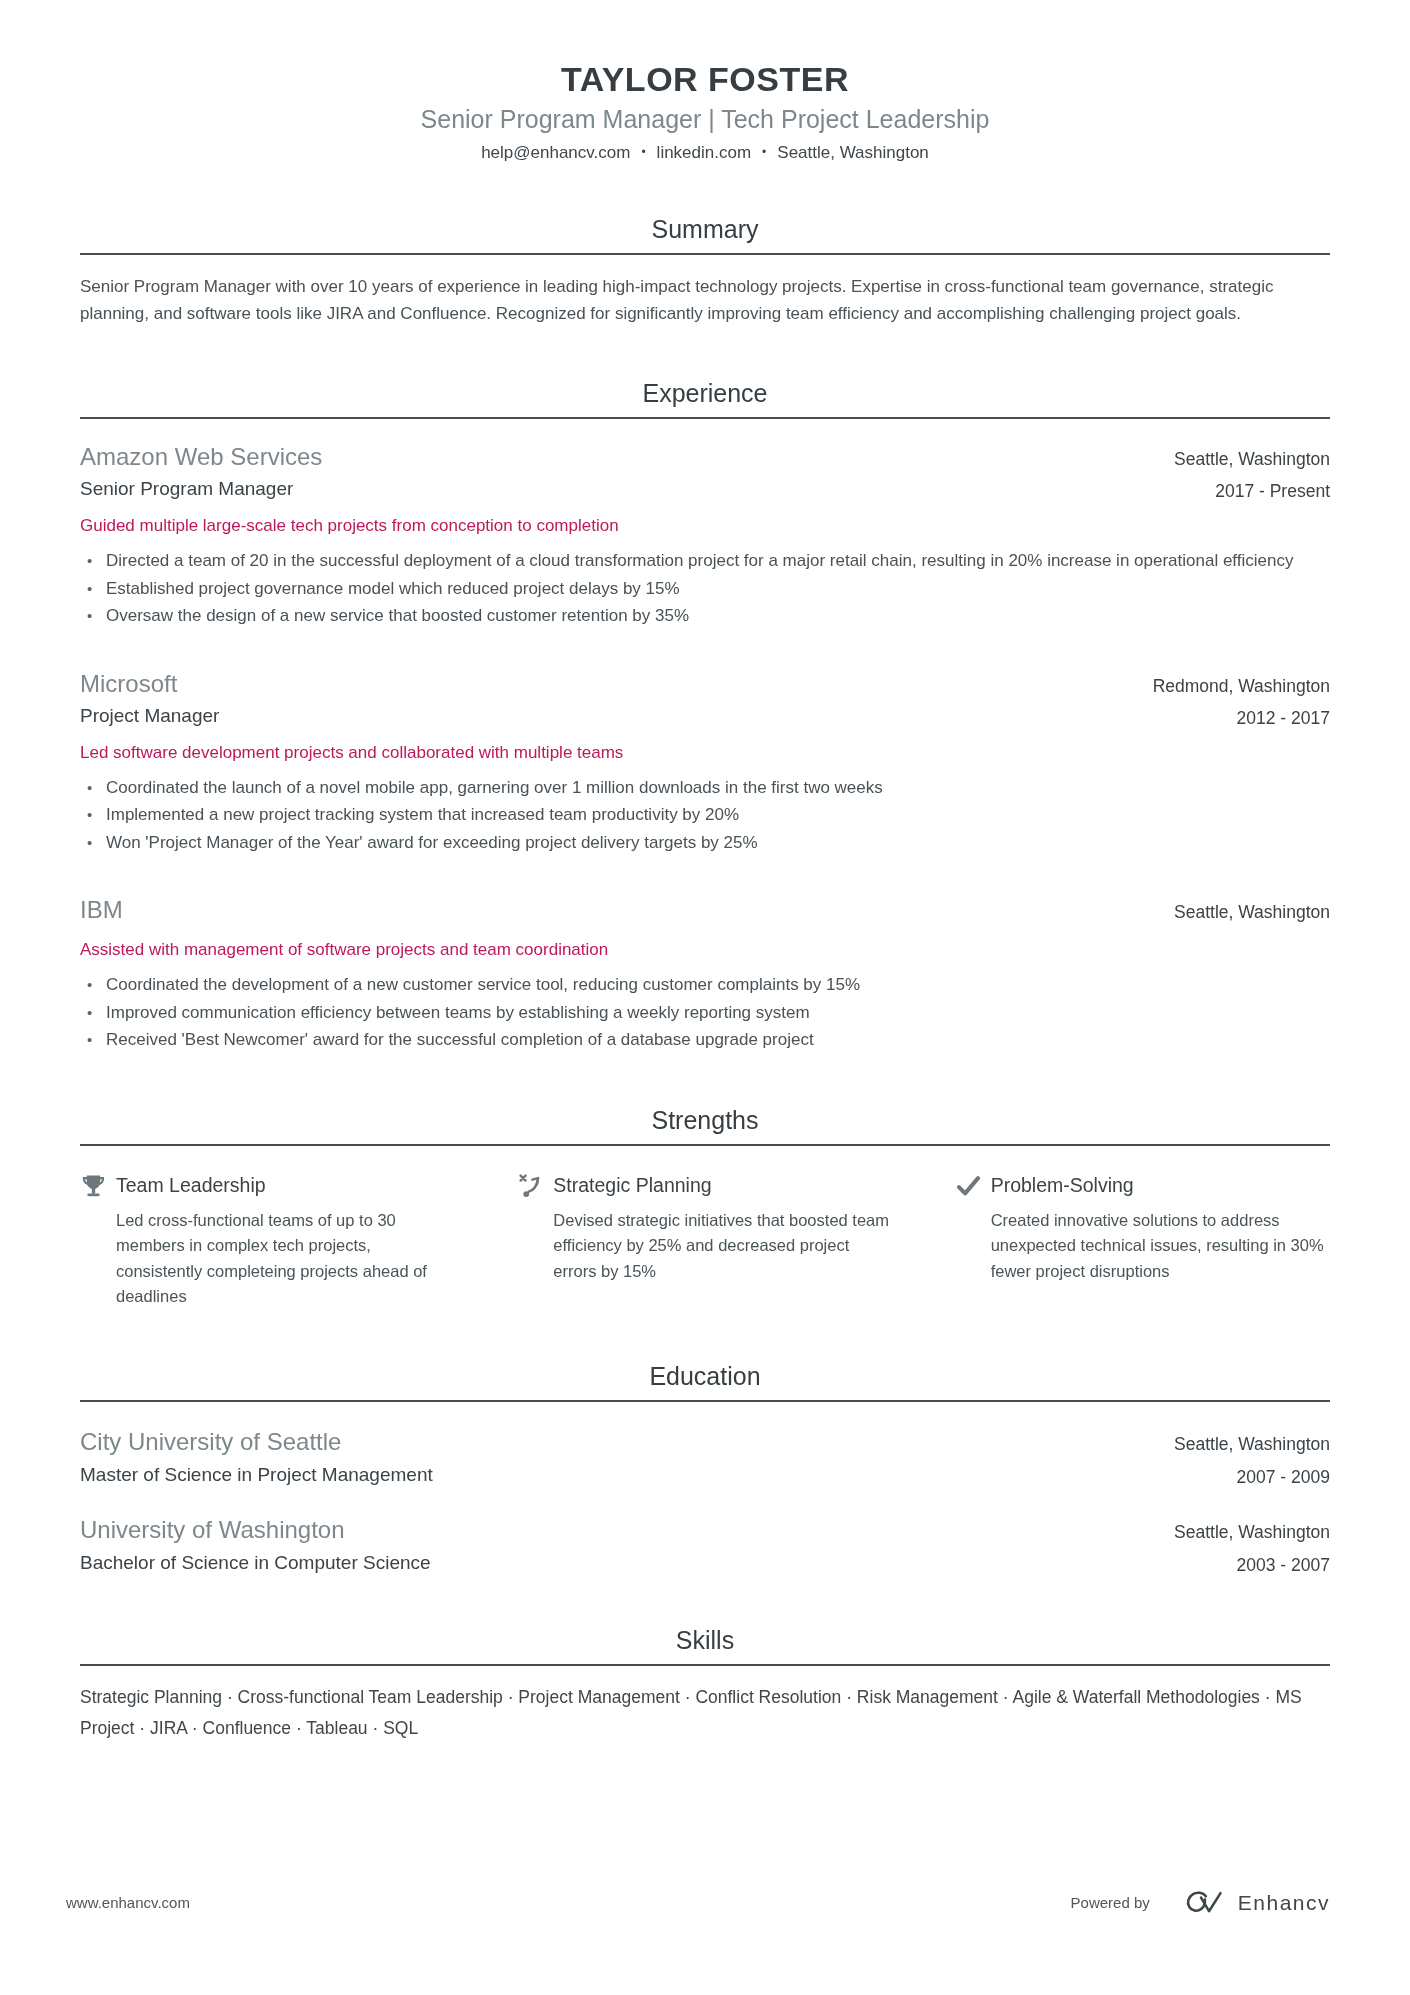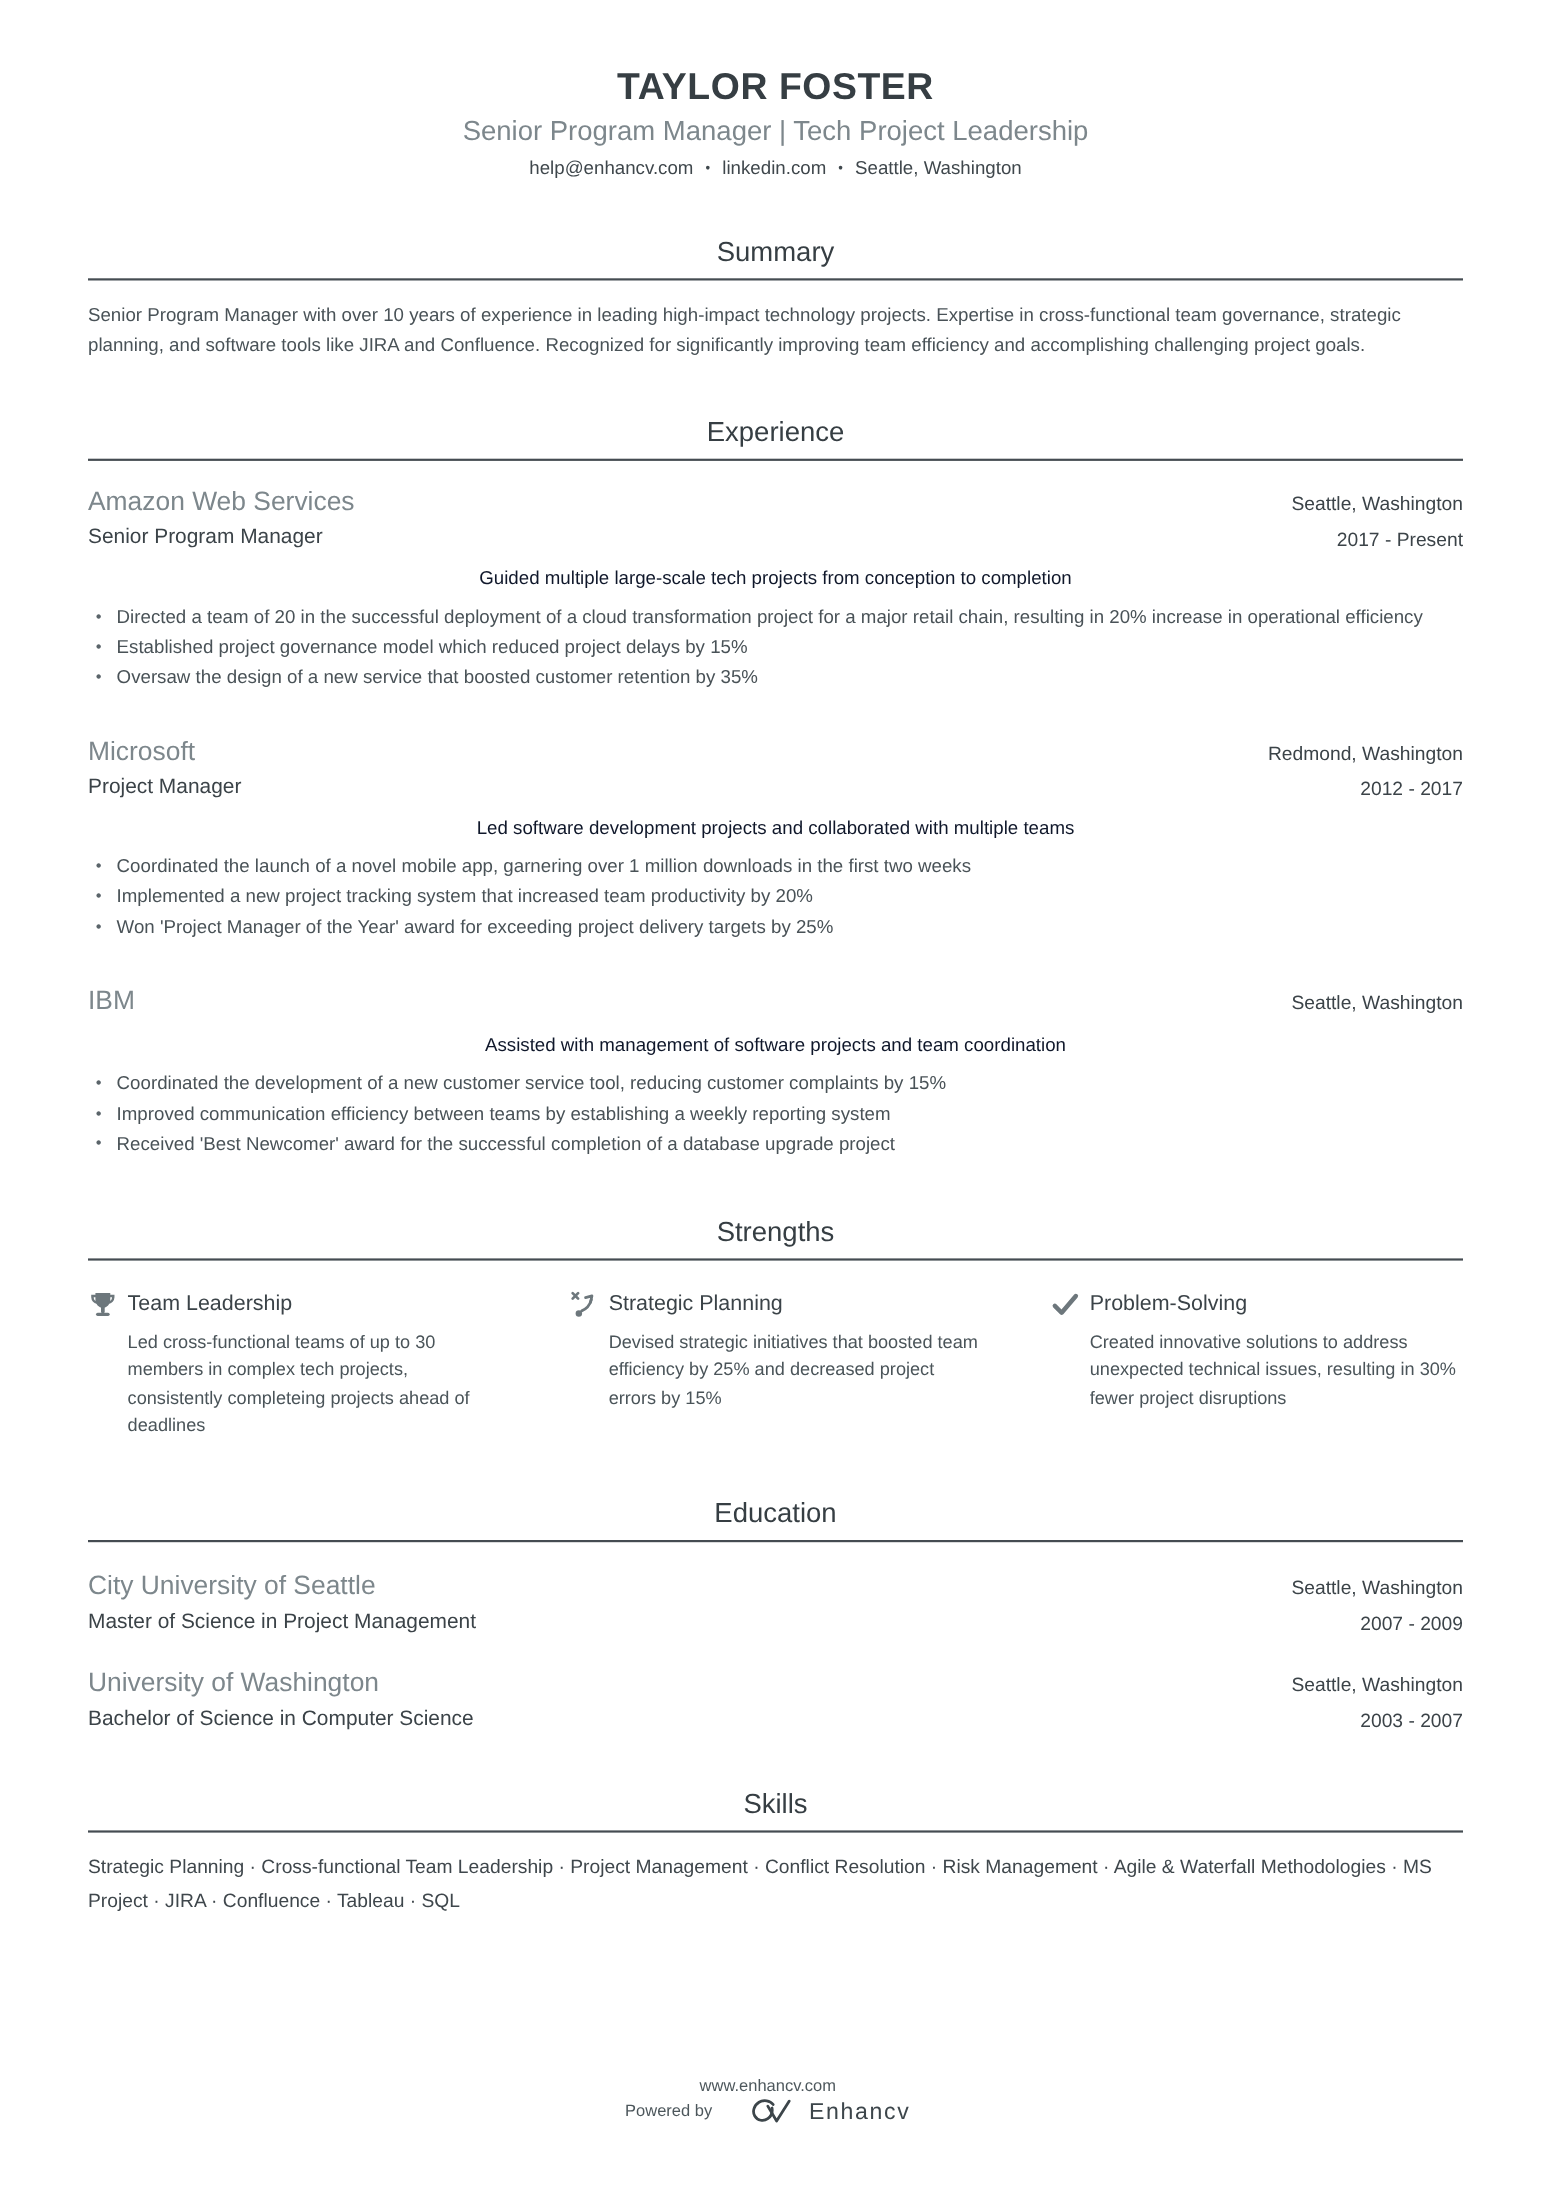--- a/index.html
+++ b/index.html
@@ -69,21 +69,21 @@
   }
   .position {
     margin-top: 7px;
     font-size: 19px; font-weight: 500; color: #3b4348;
   }
   .entry-row.second { margin-top: 0; }
   .entry-row.second .position { margin-top: 7px; }
   .entry-row.second .right-meta { position: relative; top: 2px; }
   .entry-summary {
     margin-top: 13px;
-    font-size: 17px; color: #0f172a; line-height: 26px; text-align: center;
+    font-size: 17px; color: #be185d; line-height: 26px;
   }
   ul.bullets { list-style: none; margin-top: 8px; }
   ul.bullets li {
     position: relative;
     padding-left: 26px;
     font-size: 17px; line-height: 27.5px; color: #495257;
   }
   ul.bullets li::before {
     content: "•";
     position: absolute; left: 7px; top: 0;
@@ -120,21 +120,21 @@
   
   .skills-text {
     margin-top: 16px;
     font-size: 17.5px; line-height: 31px; color: #3f474c;
   }
 
   
   .footer {
     position: absolute;
     left: 66px; right: 80px; top: 1888px;
-    display: flex; justify-content: space-between; align-items: center; flex-direction: column;
+    display: flex; justify-content: space-between; align-items: center;
   }
   .footer-site { font-size: 15px; color: #4d575c; }
   .powered { display: flex; align-items: center; gap: 14px; }
   .powered-by { font-size: 15px; color: #4d575c; margin-right: 14px; }
   .brand-logo { width: 46px; height: 29px; color: #3d464b; display: inline-flex; }
   .brand-logo svg { width: 100%; height: 100%; }
   .brand-name {
     font-size: 21px; letter-spacing: 1.5px; font-weight: 500; color: #3d464b;
   }
 </style>

